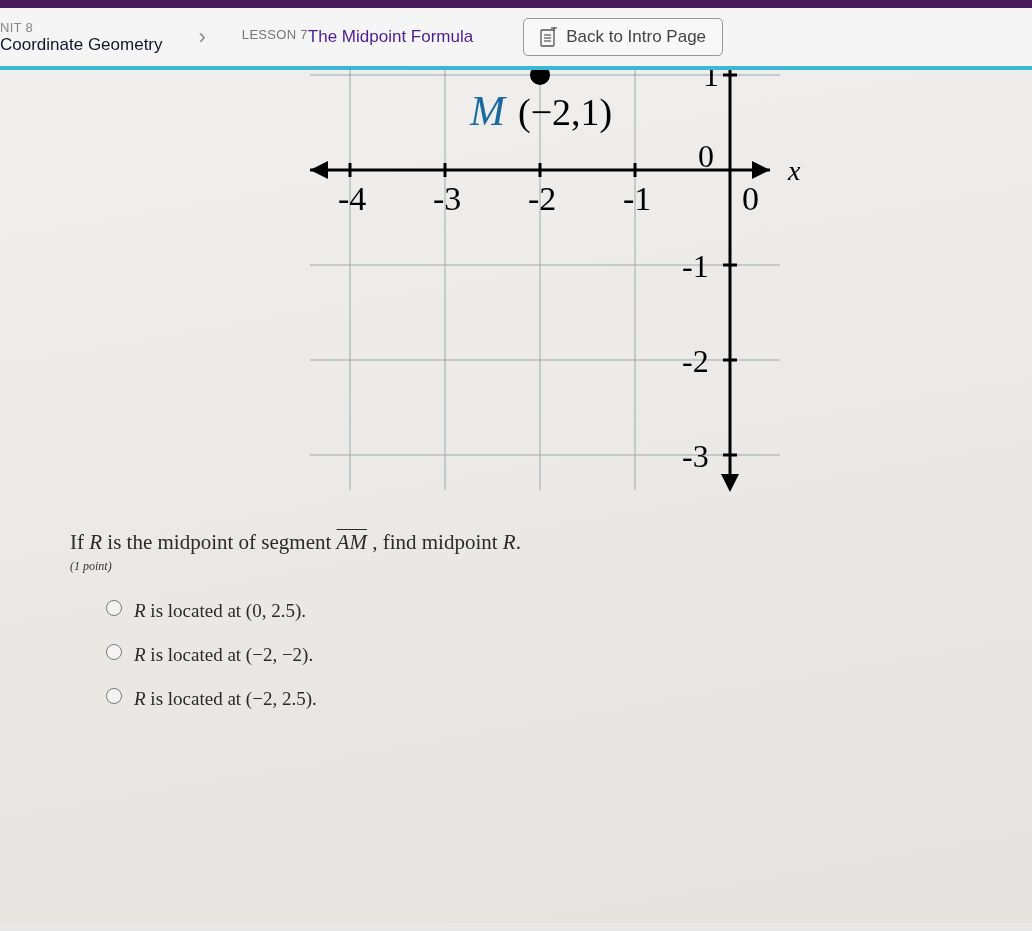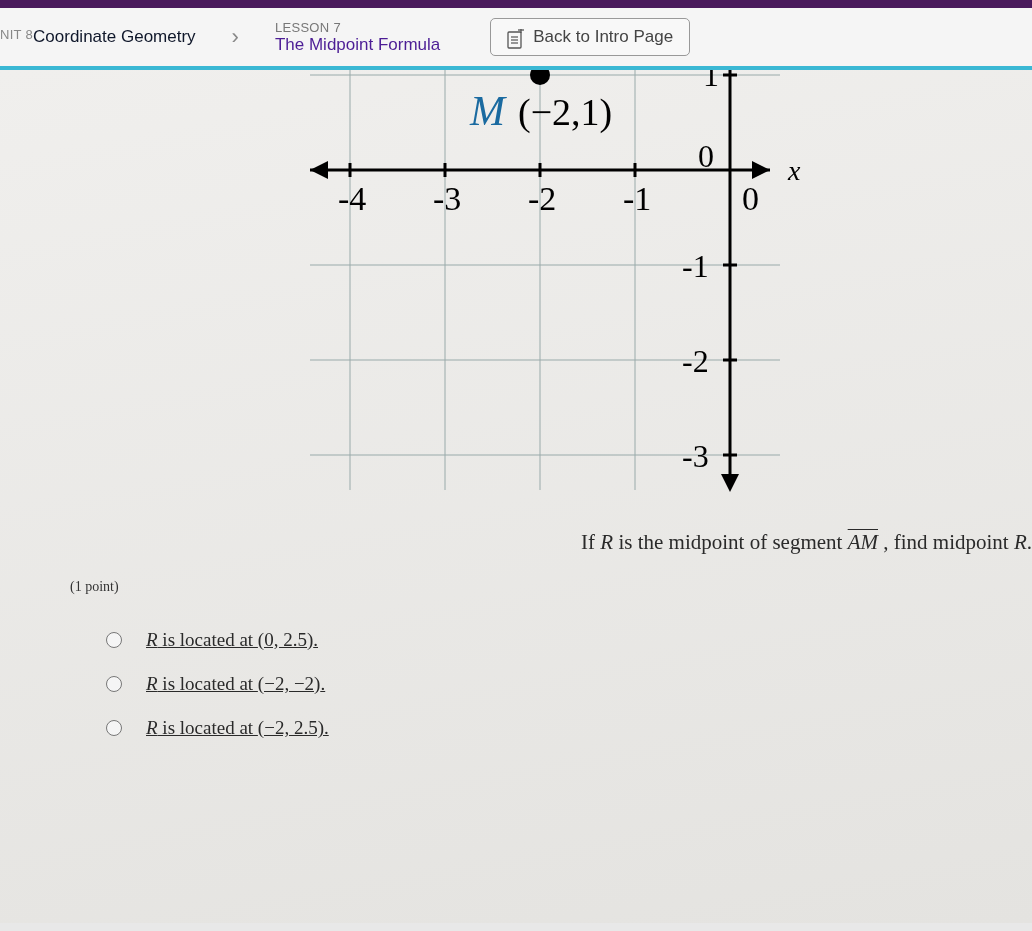--- a/index.html
+++ b/index.html
@@ -18,61 +18,61 @@
   .header {
     background: #f5f5f5;
     display: flex;
     align-items: center;
     padding: 10px 0 10px 0;
     gap: 20px;
     border-bottom: 4px solid #3bb8d4;
   }
   .breadcrumb-group {
     display: flex;
-    flex-direction: row;
+    flex-direction: column;
     margin-left: 0;
   }
   .breadcrumb-unit {
     font-size: 13px;
     color: #888;
     font-weight: 500;
     letter-spacing: 0.3px;
   }
   .breadcrumb-title {
     font-size: 17px;
     color: #0f172a;
   }
   .chevron {
     font-size: 22px;
     color: #888;
     padding: 0 16px;
   }
   .lesson-group {
     display: flex;
-    flex-direction: column;
+    flex-direction: row;
   }
   .lesson-unit {
     font-size: 13px;
     color: #777;
     font-weight: 500;
     letter-spacing: 0.3px;
   }
   .lesson-title {
     font-size: 17px;
     color: #4c1d95;
   }
   .back-button {
     border: 1px solid #999;
     border-radius: 5px;
     background: #f8f8f8;
     padding: 8px 16px;
     font-size: 17px;
     color: #444;
     display: flex;
-    align-items: flex-end;
+    align-items: flex-start;
     gap: 10px;
     margin-left: 30px;
     cursor: pointer;
   }
   .back-icon {
     position: relative;
     width: 16px;
     height: 18px;
     display: inline-block;
   }
@@ -94,43 +94,41 @@
     left: 310px;
     top: -10px;
   }
   .question-block {
     padding: 30px 0 0 70px;
     font-family: Georgia, "Times New Roman", serif;
     color: #2a2a2a;
   }
   .question-text {
     font-size: 21px;
-    margin-bottom: 24px;
-    text-align: right;
+    margin-bottom: 4px;
   }
   .question-text .mathit { font-style: italic; font-family: Georgia, serif; }
   .overline {
     text-decoration: overline;
     text-decoration-thickness: 1px;
   }
   .points {
-    font-size: 14px;
-    margin-bottom: 34px;
+    font-style: italic;
+    font-size: 12px;
+    margin-bottom: 26px;
     color: #333;
   }
   .options {
     padding-left: 36px;
   }
   .option {
     display: flex;
-    align-items: center;
-    gap: 24px;
+    gap: 12px;
     margin-bottom: 22px;
     font-size: 19px;
-    text-decoration: underline;
   }
   .radio {
     width: 16px;
     height: 16px;
     border: 1.5px solid #777;
     border-radius: 50%;
     background: #f5f5f5;
     flex-shrink: 0;
     cursor: pointer;
   }

